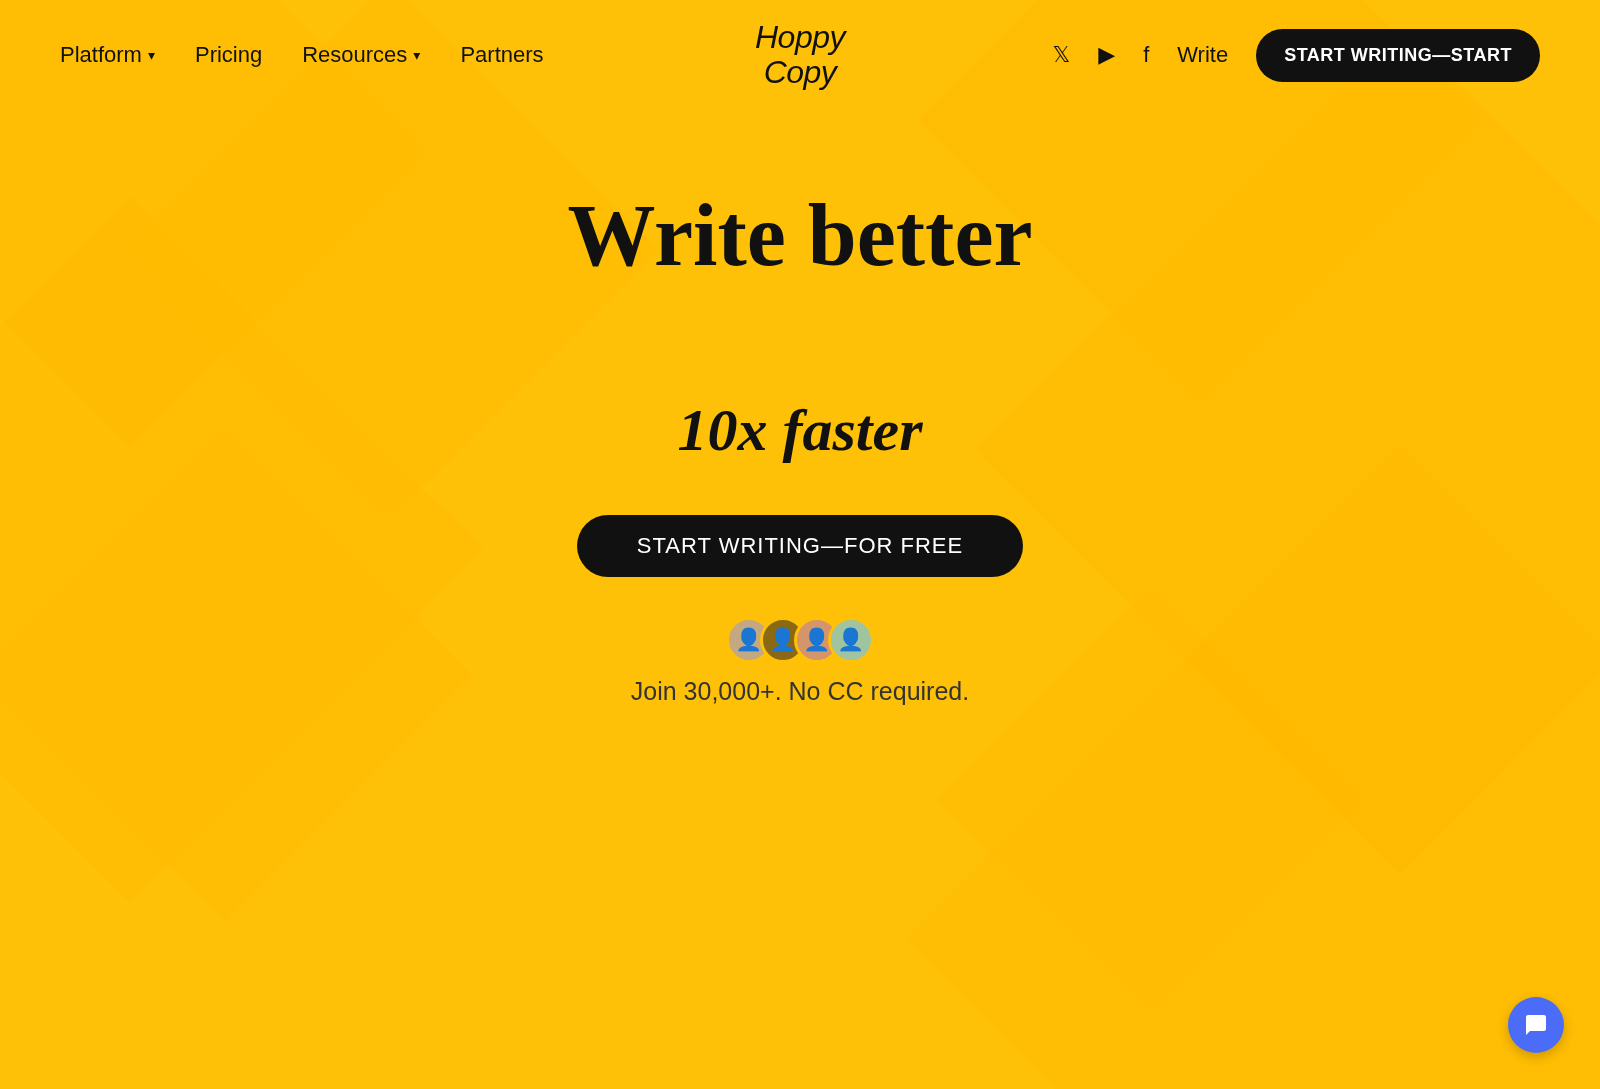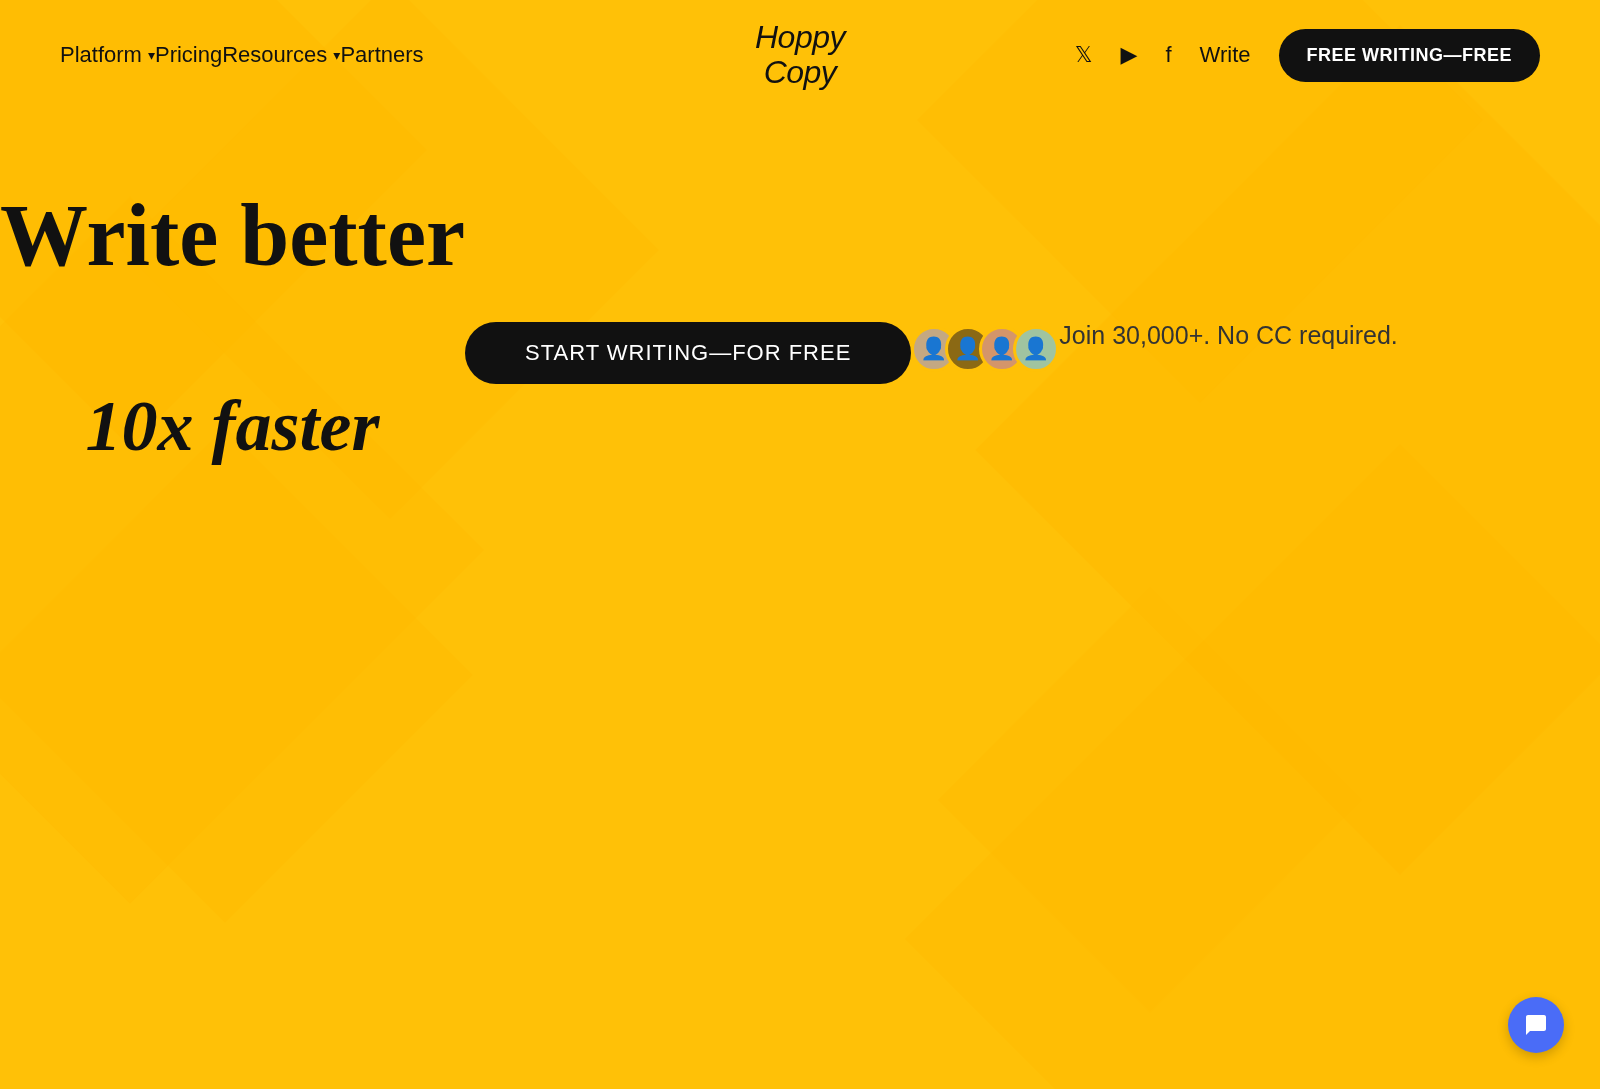--- a/index.html
+++ b/index.html
@@ -74,20 +74,21 @@
       z-index: 10;
       display: flex;
       align-items: center;
       justify-content: space-between;
       padding: 0 60px;
       height: 110px;
     }
 
     .nav-left {
       display: flex;
+      gap: 40px;
     }
 
     .nav-item {
       font-size: 22px;
       font-weight: 500;
       color: #111;
       cursor: pointer;
       display: flex;
       align-items: center;
       gap: 6px;
@@ -141,37 +142,37 @@
       cursor: pointer;
       border: none;
       white-space: nowrap;
     }
 
     
     .hero {
       position: relative;
       z-index: 5;
       display: flex;
-      flex-direction: row;
+      flex-direction: column;
       align-items: center;
       text-align: center;
       padding-top: 80px;
     }
 
     .hero-headline {
       font-size: 88px;
       font-weight: 900;
       color: #111;
       line-height: 1.05;
       max-width: 800px;
       font-family: Georgia, 'Times New Roman', serif;
     }
 
     .hero-headline-italic {
-      font-size: 72px;
+      font-size: 60px;
       font-weight: 900;
       color: #111;
       font-style: italic;
       font-family: Georgia, 'Times New Roman', serif;
       line-height: 1.1;
     }
 
     .hero-subtext {
       margin-top: 32px;
       font-size: 24px;
@@ -291,21 +292,21 @@
   <div class="nav-logo">
     <div>Hoppy</div>
     <div>Copy</div>
   </div>
 
   <div class="nav-right">
     <span class="nav-icon">𝕏</span>
     <span class="nav-icon">▶</span>
     <span class="nav-icon">f</span>
     <span class="nav-login">Write</span>
-    <button class="nav-cta">FREE WRITING—FREE</button>
+    <button class="nav-cta">START WRITING—START</button>
   </div>
 </nav>
 
 <section class="hero">
   <h1>
     <div class="hero-headline">
       <span>Write better</span><br>
       <br>
       <span class="hero-headline-italic">10x faster</span>
     </div>

